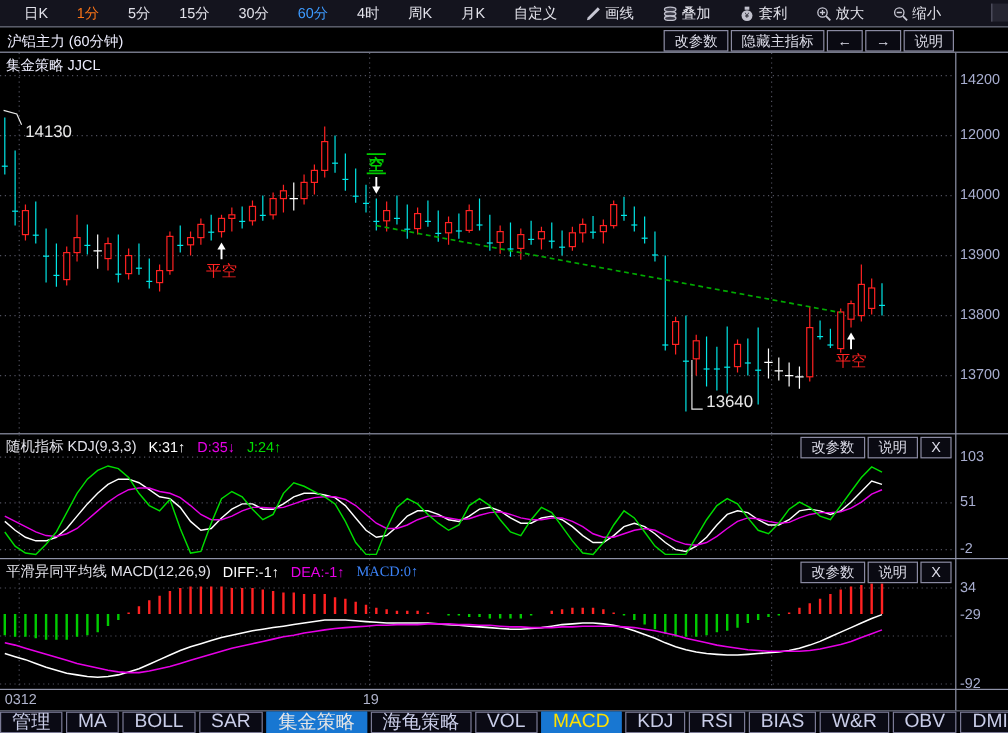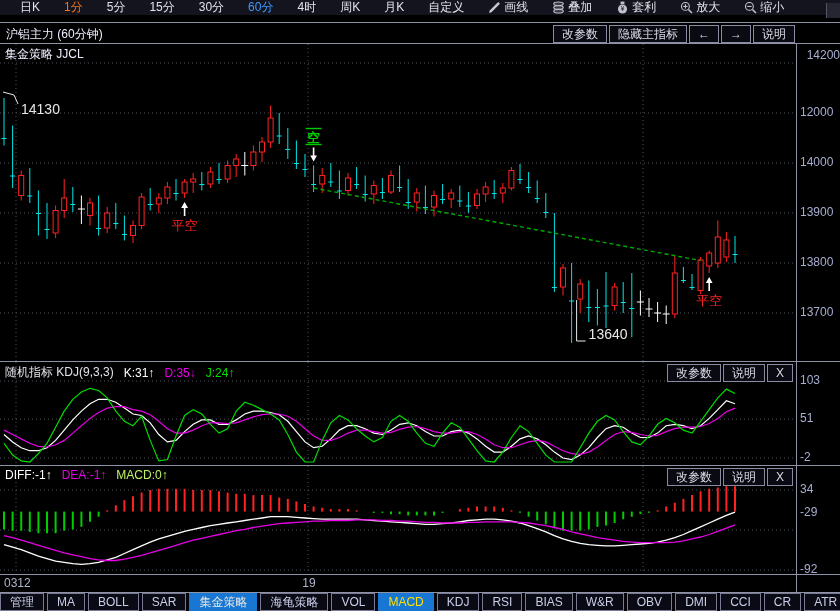--- a/index.html
+++ b/index.html
@@ -1,19 +1,19 @@
 <!DOCTYPE html>
 <html><head>
 <meta charset="utf-8">
 <style>
   html,body{margin:0;padding:0;background:#000;}
   body{width:840px;height:611px;position:relative;overflow:hidden;
        font-family:"Liberation Sans","DejaVu Sans",sans-serif;font-size:12px;color:#e2e2ea;}
   .abs{position:absolute;}
-  #toolbar{left:0;top:0;width:840px;height:15px;background:#14141e;display:flex;align-items:center;
+  #toolbar{left:0;top:0;width:840px;height:22px;background:#14141e;display:flex;align-items:center;
            gap:0;padding-left:8px;box-sizing:border-box;}
   .tb-item{display:flex;align-items:center;gap:3px;padding:0 12px;height:22px;cursor:default;white-space:nowrap;}
   .tb-item .ic{display:inline-flex;width:13px;height:13px;}
   #partial-btn{right:0;top:3px;width:13px;height:15px;background:#262632;border-left:1px solid #555565;}
   #sep-toolbar{left:0;top:22px;width:840px;height:1px;background:#8f93a8;}
   #titlebar{left:0;top:23px;width:840px;height:20px;background:#000;}
   #instrument{left:6px;top:26px;color:#eef;}
   .btnrow{display:flex;gap:2px;}
   #title-btns{right:45px;top:25px;}
   .ubtn{border:1px solid #8a8aa2;background:#0a0a12;color:#dcdce8;padding:0 8px;height:16px;line-height:16px;
@@ -31,21 +31,21 @@
   #kdj-header{top:364px;}
   #macd-header{top:468px;}
   #kdj-btns{right:47px;top:364px;}
   #macd-btns{right:47px;top:468px;}
   #xaxis-row{left:0;top:575px;width:796px;height:17px;color:#b0b4cc;}
   #xlabel-0{position:absolute;left:4px;top:1px;}
   #xlabel-1{position:absolute;left:296px;top:1px;width:26px;text-align:center;}
   #xlabel-2{position:absolute;left:631px;top:18px;width:26px;text-align:right;}
   #tabbar{left:0;top:593px;width:840px;height:18px;background:#04040a;display:flex;gap:3px;align-items:stretch;}
   .tab{border:1px solid #7a7a95;background:#0a0a14;color:#c9cde8;padding:0 9px;display:flex;align-items:center;
-       white-space:nowrap;font-size:12px;}
+       white-space:nowrap;font-size:16px;}
   .tab.sel{background:#1877d2;border-color:#1877d2;color:#e5e5e5;}
 </style>
 </head>
 <body>
 
 <div id="toolbar" class="abs">
     <div class="tb-item">
       <span style="color: rgb(226, 226, 234);">日K</span>
     </div>
     <div class="tb-item">
@@ -507,40 +507,41 @@
       <line x1="717.8" y1="45.60000000000002" x2="717.8" y2="21.470000000000027" stroke="#ff2222" stroke-width="2"></line>
       <line x1="726.4" y1="45.60000000000002" x2="726.4" y2="20.200000000000045" stroke="#ff2222" stroke-width="2"></line>
       <line x1="735" y1="45.60000000000002" x2="735" y2="20.200000000000045" stroke="#ff2222" stroke-width="2"></line>
     </g>
     <g>
       <polyline points="4,78.6 12.6,81.2 21.2,83.7 29.799999999999997,86.9 38.4,90.1 47,92.6 55.599999999999994,95.1 64.19999999999999,96.4 72.8,97.7 81.39999999999999,98.3 90,97.7 98.6,96.4 107.19999999999999,93.9 115.8,91.3 124.39999999999999,87.5 133,83.7 141.6,79.9 150.2,76.1 158.79999999999998,72.9 167.4,70.4 176,67.8 184.6,65.3 193.2,63.4 201.79999999999998,61.5 210.39999999999998,59.6 219,58.3 227.6,57.0 236.2,55.8 244.79999999999998,54.5 253.39999999999998,53.2 262,52.0 270.59999999999997,50.7 279.2,50.7 287.8,50.7 296.4,51.3 305,52.0 313.59999999999997,52.6 322.2,53.2 330.8,53.2 339.4,53.2 348,53.2 356.59999999999997,53.2 365.2,53.9 373.8,54.5 382.4,55.1 391,55.8 399.59999999999997,56.4 408.2,57.0 416.79999999999995,57.7 425.4,58.3 434,58.3 442.59999999999997,57.7 451.2,57.0 459.79999999999995,55.8 468.4,54.5 477,53.9 485.59999999999997,53.2 494.2,53.2 502.79999999999995,53.9 511.4,55.1 520,57.0 528.6,59.6 537.1999999999999,62.7 545.8,65.9 554.4,69.7 563,72.9 571.6,75.4 580.1999999999999,77.4 588.8,78.6 597.4,79.3 606,79.9 614.6,79.9 623.1999999999999,79.3 631.8,78.6 640.4,78.0 649,77.4 657.6,76.1 666.1999999999999,74.2 674.8,71.6 683.4,68.5 692,64.6 700.6,60.8 709.1999999999999,57.0 717.8,53.2 726.4,49.4 735,46.2" fill="none" stroke="#ffffff" stroke-width="1.3"></polyline>
       <polyline points="4,69.7 12.6,71.6 21.2,74.2 29.799999999999997,76.7 38.4,79.3 47,81.8 55.599999999999994,84.3 64.19999999999999,86.9 72.8,88.8 81.39999999999999,90.7 90,92.6 98.6,93.9 107.19999999999999,94.5 115.8,94.5 124.39999999999999,93.2 133,91.3 141.6,89.4 150.2,86.9 158.79999999999998,84.3 167.4,81.8 176,79.3 184.6,76.7 193.2,74.2 201.79999999999998,72.3 210.39999999999998,70.4 219,68.5 227.6,66.6 236.2,64.6 244.79999999999998,63.4 253.39999999999998,61.5 262,60.2 270.59999999999997,58.9 279.2,57.7 287.8,57.0 296.4,56.4 305,55.8 313.59999999999997,55.1 322.2,55.1 330.8,54.5 339.4,54.5 348,54.5 356.59999999999997,53.9 365.2,53.9 373.8,53.9 382.4,54.5 391,54.5 399.59999999999997,55.1 408.2,55.1 416.79999999999995,55.8 425.4,56.4 434,56.4 442.59999999999997,57.0 451.2,57.0 459.79999999999995,57.0 468.4,56.4 477,56.4 485.59999999999997,55.8 494.2,55.8 502.79999999999995,55.8 511.4,55.8 520,56.4 528.6,57.0 537.1999999999999,58.3 545.8,59.6 554.4,61.5 563,63.4 571.6,65.9 580.1999999999999,67.8 588.8,69.7 597.4,71.6 606,72.9 614.6,74.2 623.1999999999999,75.4 631.8,76.1 640.4,76.7 649,76.7 657.6,76.7 666.1999999999999,76.7 674.8,76.1 683.4,74.8 692,72.9 700.6,71.0 709.1999999999999,68.5 717.8,65.3 726.4,62.1 735,58.9" fill="none" stroke="#e600e6" stroke-width="1.3"></polyline>
     </g>
   </svg>
 <div id="macd-header" class="panel-header">
+  <span>平滑异同平均线 MACD(12,26,9)</span>
 <span style="color: rgb(255, 255, 255);">DIFF:-1↑</span>
     <span style="color: rgb(230, 0, 230);">DEA:-1↑</span>
-    <span style="color: #bef264;">MACD:0↑</span>
+    <span style="color: #3b82f6; font-family: Liberation Serif, serif;">MACD:0↑</span>
   </div>
 <div id="macd-btns" class="abs btnrow">
     <div class="ubtn">改参数</div>
     <div class="ubtn">说明</div>
     <div class="ubtn">X</div>
   </div>
 
 <div id="sep-xaxis" class="abs"></div>
 <div id="xaxis-row" class="abs">
   <span id="xlabel-0">0312</span>
   <span id="xlabel-1">19</span>
   <span id="xlabel-2">26</span>
 </div>
 
 <div id="axis-border" class="abs"></div>
 <div id="yticks">
-    <div class="ytick" style="top: 48px; text-align: right;">14200</div>
+    <div class="ytick" style="top: 59px;">14200</div>
     <div class="ytick" style="top: 105px;">12000</div>
     <div class="ytick" style="top: 155px;">14000</div>
     <div class="ytick" style="top: 205px;">13900</div>
     <div class="ytick" style="top: 255px;">13800</div>
     <div class="ytick" style="top: 305px;">13700</div>
     <div class="ytick" style="top: 373px;">103</div>
     <div class="ytick" style="top: 411.132px;">51</div>
     <div class="ytick" style="top: 449.996px;">-2</div>
     <div class="ytick" style="top: 482.01px;">34</div>
     <div class="ytick" style="top: 505px;">-29</div>

